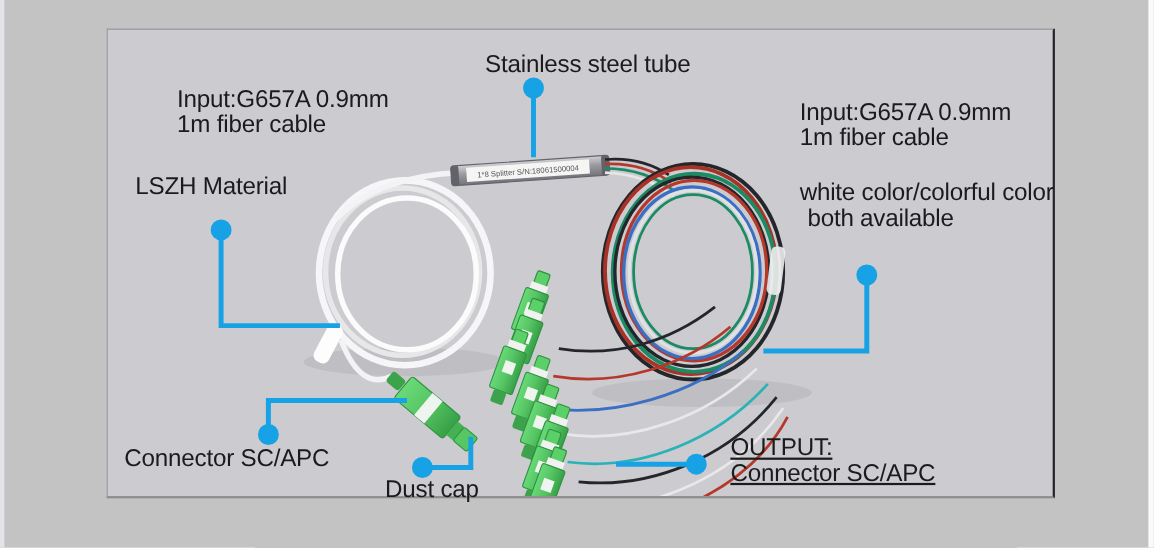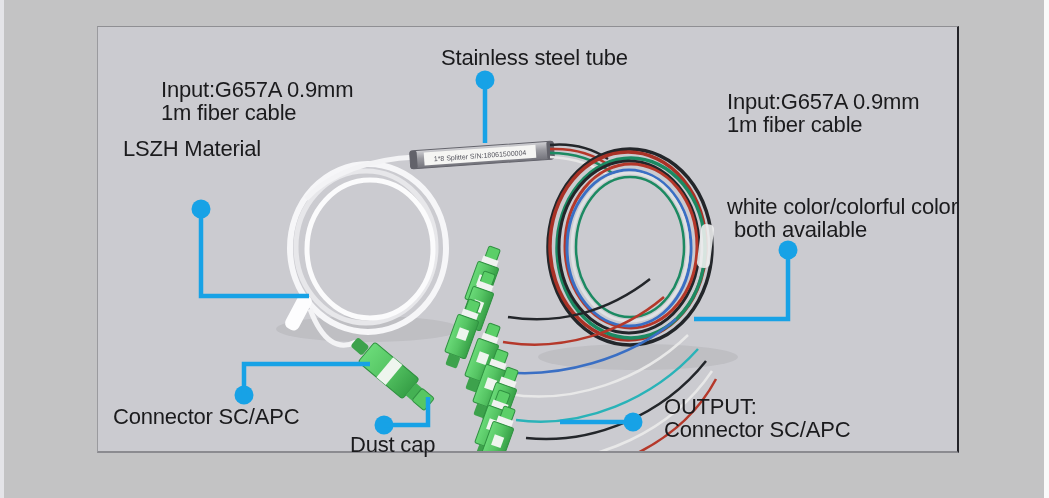--- a/index.html
+++ b/index.html
@@ -147,45 +147,45 @@
           <path d="M535,395 L462,395" fill="none"></path>
         </g>
       </g>
     </svg>
 
     <div class="lbl" style="left:27px;top:51px;margin-left:36px;">
       <span>Input:G657A 0.9mm</span>
       <span>1m fiber cable</span>
     </div>
 
-    <div class="lbl" style="left:25px;top:110px;">
+    <div class="lbl" style="left:25px;top:130px;">
       <span>LSZH Material</span>
     </div>
 
     <div class="lbl" style="left:343px;top:19px;">
       <span>Stainless steel tube</span>
     </div>
 
     <div class="lbl" style="left:629px;top:63px;">
       <span>Input:G657A 0.9mm</span>
       <span>1m fiber cable</span>
     </div>
 
-    <div class="lbl" style="left:629px;top:136px;margin-top:32px;">
+    <div class="lbl" style="left:629px;top:136px;">
       <span>white color/colorful color</span>
       <span class="indent">both available</span>
     </div>
 
     <div class="lbl" style="left:15px;top:378px;">
       <span>Connector SC/APC</span>
     </div>
 
     <div class="lbl" style="left:252px;top:406px;">
       <span>Dust cap</span>
     </div>
 
-    <div class="lbl" style="left:566px;top:368px;">
+    <div class="lbl" style="left:566px;top:368px;text-decoration:underline;">
       <span>OUTPUT:</span>
       <span>Connector SC/APC</span>
     </div>
 
   </div>
 </div>
 
 </body></html>

